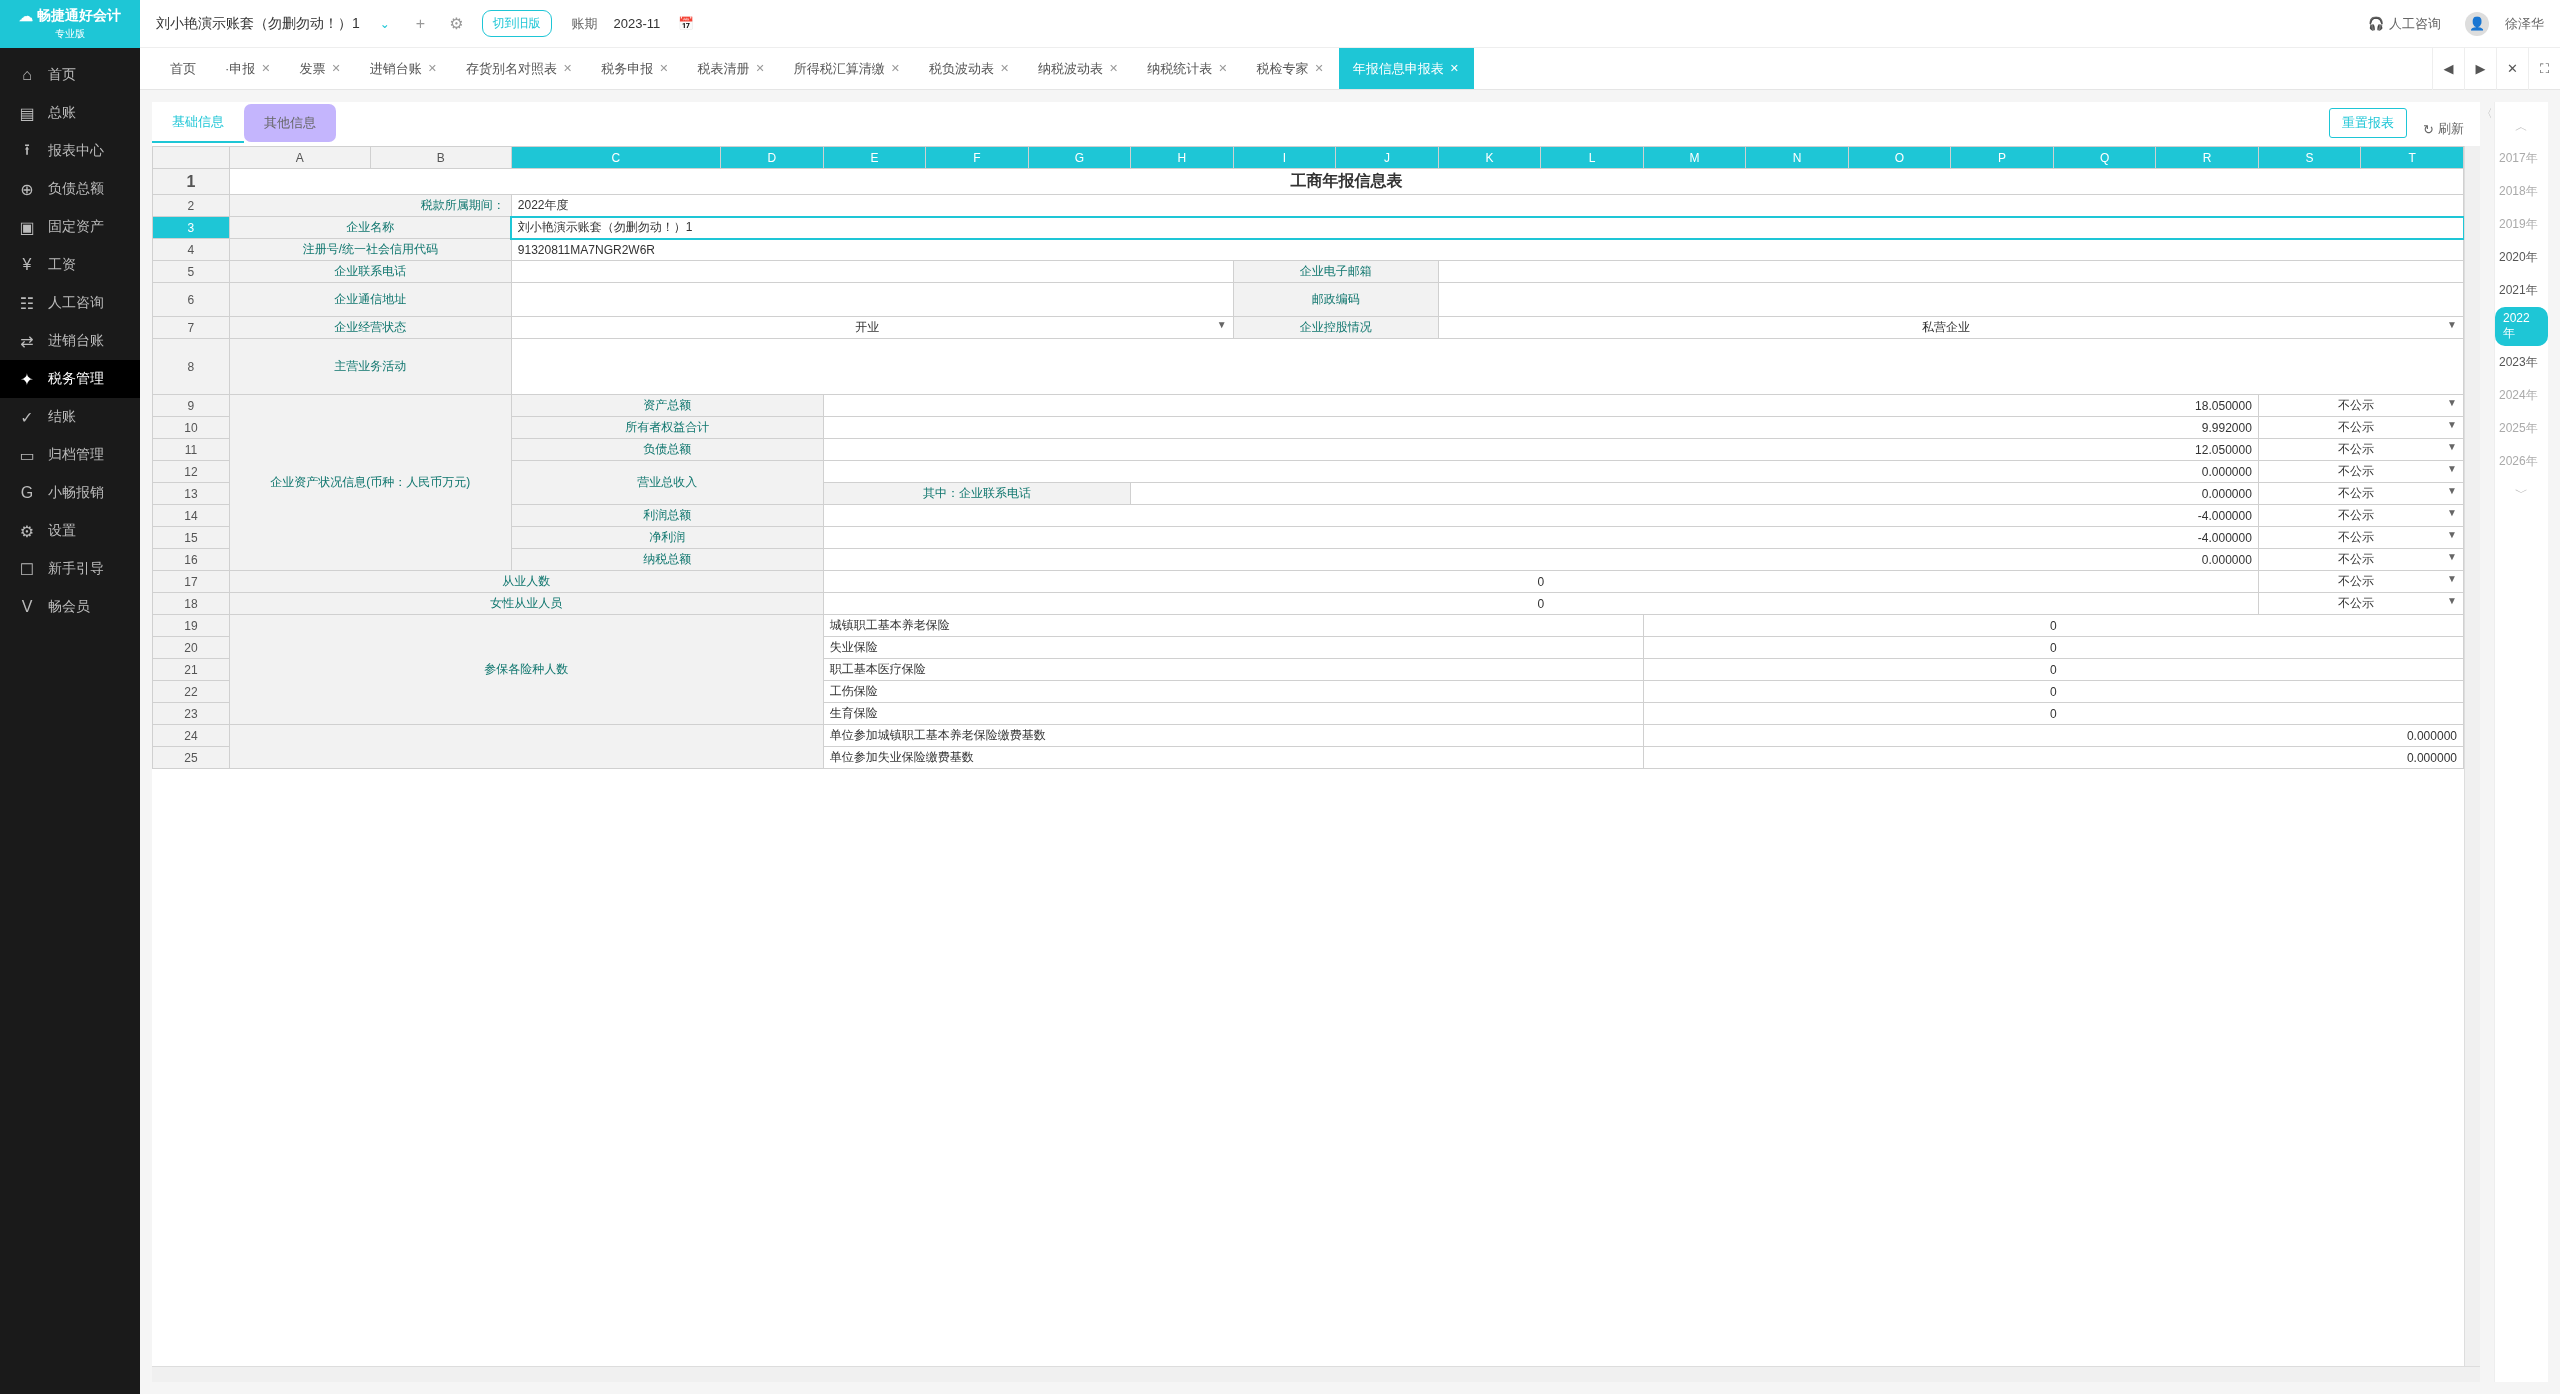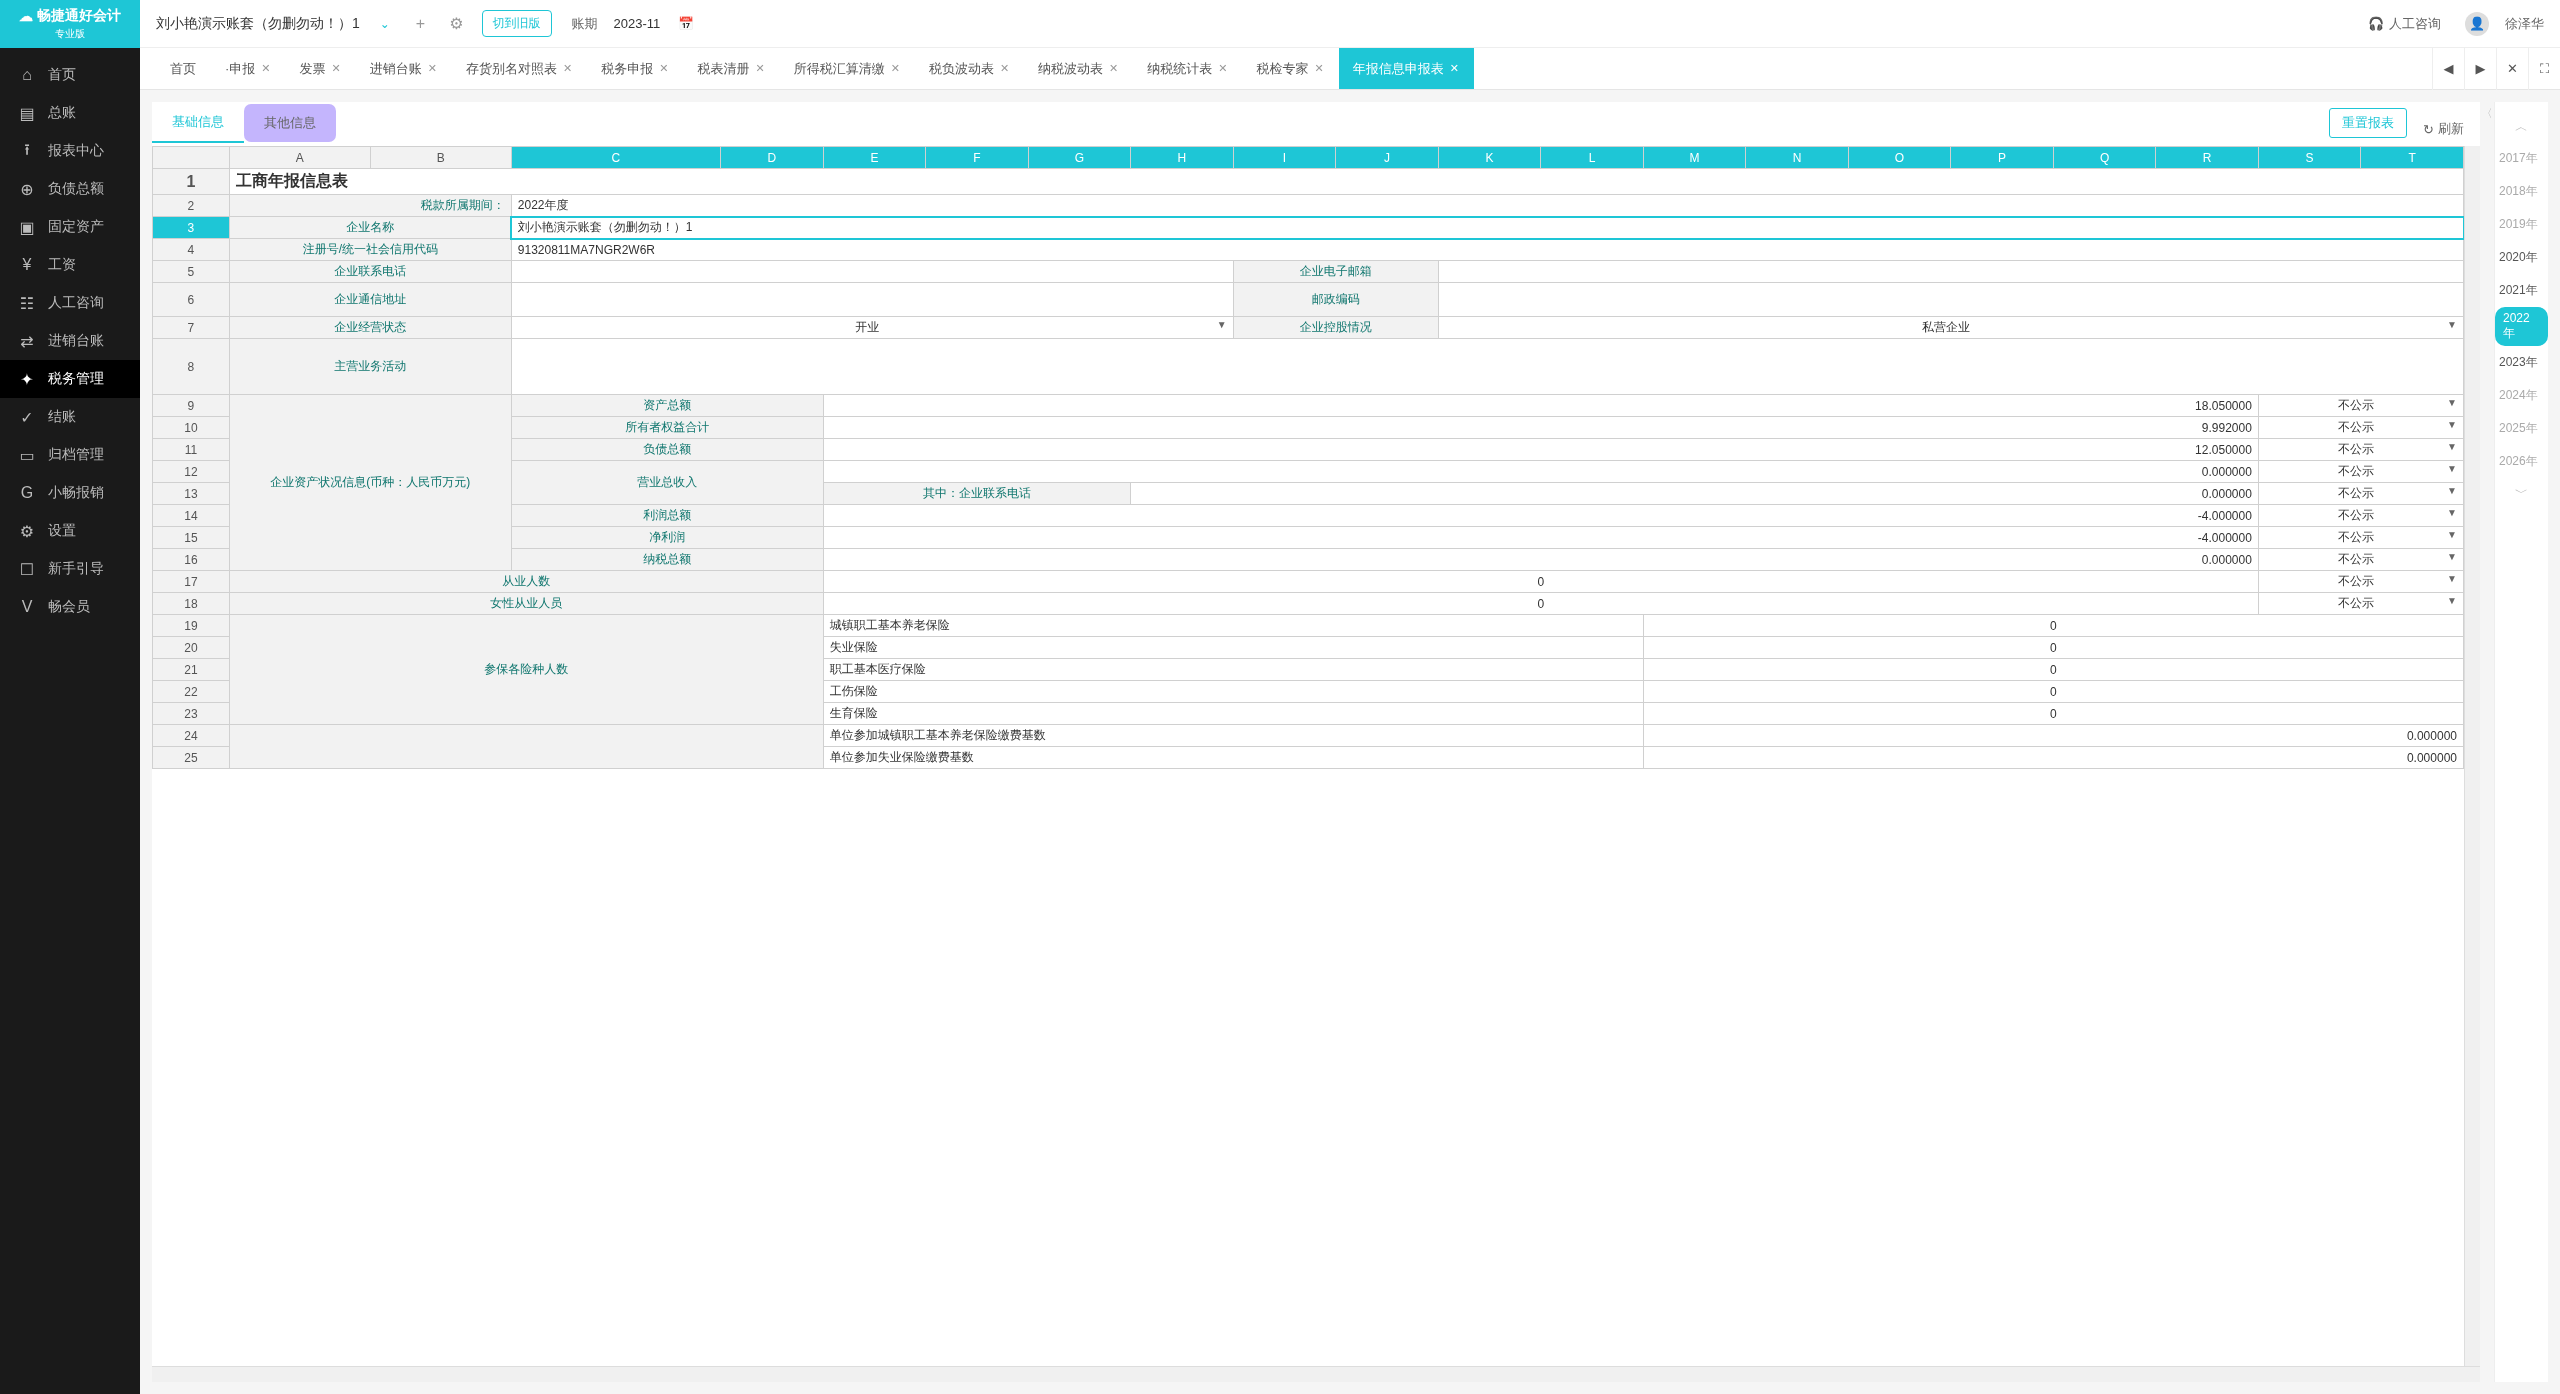--- a/index.html
+++ b/index.html
@@ -18,21 +18,21 @@
 .nav-icon { width: 18px; height: 18px; display: flex; align-items: center; justify-content: center; font-size: 16px; }
 
 
 .main { flex: 1; display: flex; flex-direction: column; min-width: 0; }
 
 
 .topbar { height: 48px; display: flex; align-items: center; padding: 0 16px; gap: 12px; border-bottom: 1px solid #eee; }
 .account-title { font-size: 14px; color: #333; }
 .dropdown-icon { color: #1ec6d6; font-size: 12px; cursor: pointer; padding: 0 8px; }
 .top-icon { color: #999; cursor: pointer; padding: 0 6px; font-size: 16px; }
-.btn-old { border: 1px solid #1ec6d6; color: #1ec6d6; padding: 4px 10px; border-radius: 4px; font-size: 12px; cursor: pointer; background: #fff; text-align: right; }
+.btn-old { border: 1px solid #1ec6d6; color: #1ec6d6; padding: 4px 10px; border-radius: 9px; font-size: 12px; cursor: pointer; background: #fff; text-align: right; }
 .period-label { color: #666; margin-left: 8px; }
 .period-value { color: #333; margin-left: 4px; }
 .calendar-icon { color: #1ec6d6; margin-left: 6px; cursor: pointer; }
 .spacer { flex: 1; }
 .consult { display: flex; align-items: center; gap: 4px; color: #666; cursor: pointer; font-size: 13px; }
 .avatar { width: 24px; height: 24px; border-radius: 50%; background: #ddd; display: flex; align-items: center; justify-content: center; color: #999; margin-left: 12px; }
 .username { margin-left: 4px; color: #666; }
 
 
 .tabs { display: flex; align-items: center; height: 42px; border-bottom: 1px solid #e5e5e5; background: #fff; padding-left: 16px; }
@@ -59,21 +59,21 @@
 
 .sheet-area { flex: 1; display: flex; min-height: 0; }
 .sheet { flex: 1; overflow: auto; position: relative; }
 .grid { border-collapse: collapse; width: 100%; table-layout: fixed; }
 .grid th, .grid td { border: 1px solid #d0d0d0; height: 22px; padding: 2px 6px; font-size: 12px; background: #fff; }
 .grid thead th { background: #f2f2f2; color: #555; font-weight: normal; text-align: center; position: sticky; top: 0; }
 .grid thead th.active-col { background: #1ec6d6; color: #fff; }
 .grid .rownum { background: #f2f2f2; text-align: center; color: #555; width: 36px; }
 .grid .rownum.active-row { background: #1ec6d6; color: #fff; }
 .label-cell { background: #f2f2f2 !important; text-align: center; color: #0f766e; }
-.title-row td { font-size: 16px; font-weight: bold; }
+.title-row td { text-align: center; font-size: 16px; font-weight: bold; }
 .right-align { text-align: right; }
 .center { text-align: center; }
 .selected-cell { outline: 2px solid #1ec6d6; outline-offset: -1px; }
 .dropdown-marker { float: right; color: #666; font-size: 10px; }
 .tall { height: 56px; }
 .med { height: 34px; }
 
 
 .year-panel { width: 54px; background: #fff; border-left: 1px solid #eee; display: flex; flex-direction: column; align-items: center; padding-top: 10px; gap: 0; }
 .year-chev { color: #bbb; cursor: pointer; padding: 6px; }

